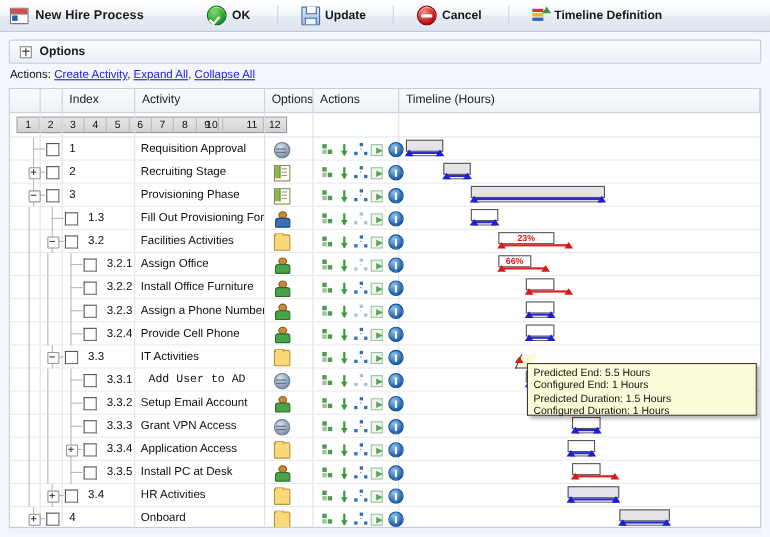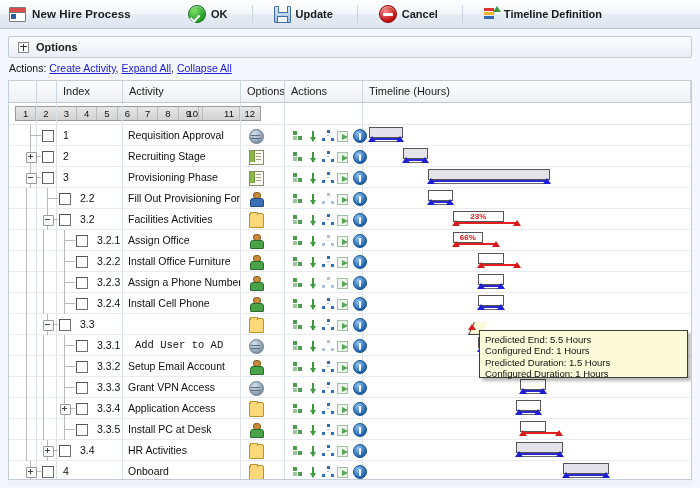--- a/index.html
+++ b/index.html
@@ -325,21 +325,21 @@
               <div class="ag ag-tree"></div>
               <div class="ag ag-exp"></div>
               <div class="ag ag-info"></div>
             </div>
           </div>
           <div class="row" style="top: 107px;">
             <div class="tline-v" style="left: 38px; top: 0px; height: 21px;"></div>
             <div class="tline-h" style="left: 38px; top: 10px; width: 11px;"></div>
             <div class="tline-v" style="left: 17px; top: 0px; height: 21px;"></div>
             <div class="cbx" style="left: 50px;"></div>
-            <div class="cell idx" style="left: 65px; width: 56px;">2.2</div>
+            <div class="cell idx" style="left: 65px; width: 56px;">1.3</div>
             <div class="cell nm" style="left: 115px; width: 116px;">Fill Out Provisioning Form</div>
             <div class="og og-user" style="left: 240px;"></div>
             <div class="ags" style="left: 283px;">
               <div class="ag ag-dots"></div>
               <div class="ag ag-arrows"></div>
               <div class="ag ag-tree dim"></div>
               <div class="ag ag-exp"></div>
               <div class="ag ag-info"></div>
             </div>
           </div>
@@ -411,37 +411,38 @@
               <div class="ag ag-info"></div>
             </div>
           </div>
           <div class="row" style="top: 212px;">
             <div class="tline-v" style="left: 55px; top: 0px; height: 21px;"></div>
             <div class="tline-h" style="left: 55px; top: 10px; width: 11px;"></div>
             <div class="tline-v" style="left: 17px; top: 0px; height: 21px;"></div>
             <div class="tline-v" style="left: 34px; top: 0px; height: 21px;"></div>
             <div class="cbx" style="left: 67px;"></div>
             <div class="cell idx" style="left: 82px; width: 46px;">3.2.4</div>
-            <div class="cell nm" style="left: 115px; width: 116px;">Install Cell Phone</div>
+            <div class="cell nm" style="left: 115px; width: 116px;">Provide Cell Phone</div>
             <div class="og og-user green" style="left: 240px;"></div>
             <div class="ags" style="left: 283px;">
               <div class="ag ag-dots"></div>
               <div class="ag ag-arrows"></div>
               <div class="ag ag-tree"></div>
               <div class="ag ag-exp"></div>
               <div class="ag ag-info"></div>
             </div>
           </div>
           <div class="row" style="top: 233px;">
             <div class="tline-v" style="left: 38px; top: 0px; height: 21px;"></div>
             <div class="tline-h" style="left: 38px; top: 10px; width: 11px;"></div>
             <div class="tline-v" style="left: 17px; top: 0px; height: 21px;"></div>
             <div class="tgl minus" style="left: 34px;"></div>
             <div class="cbx" style="left: 50px;"></div>
             <div class="cell idx" style="left: 65px; width: 56px;">3.3</div>
+            <div class="cell nm" style="left: 115px; width: 116px;">IT Activities</div>
             <div class="og og-folder" style="left: 240px;"></div>
             <div class="ags" style="left: 283px;">
               <div class="ag ag-dots"></div>
               <div class="ag ag-arrows"></div>
               <div class="ag ag-tree"></div>
               <div class="ag ag-exp"></div>
               <div class="ag ag-info"></div>
             </div>
           </div>
           <div class="row" style="top: 254px;">

